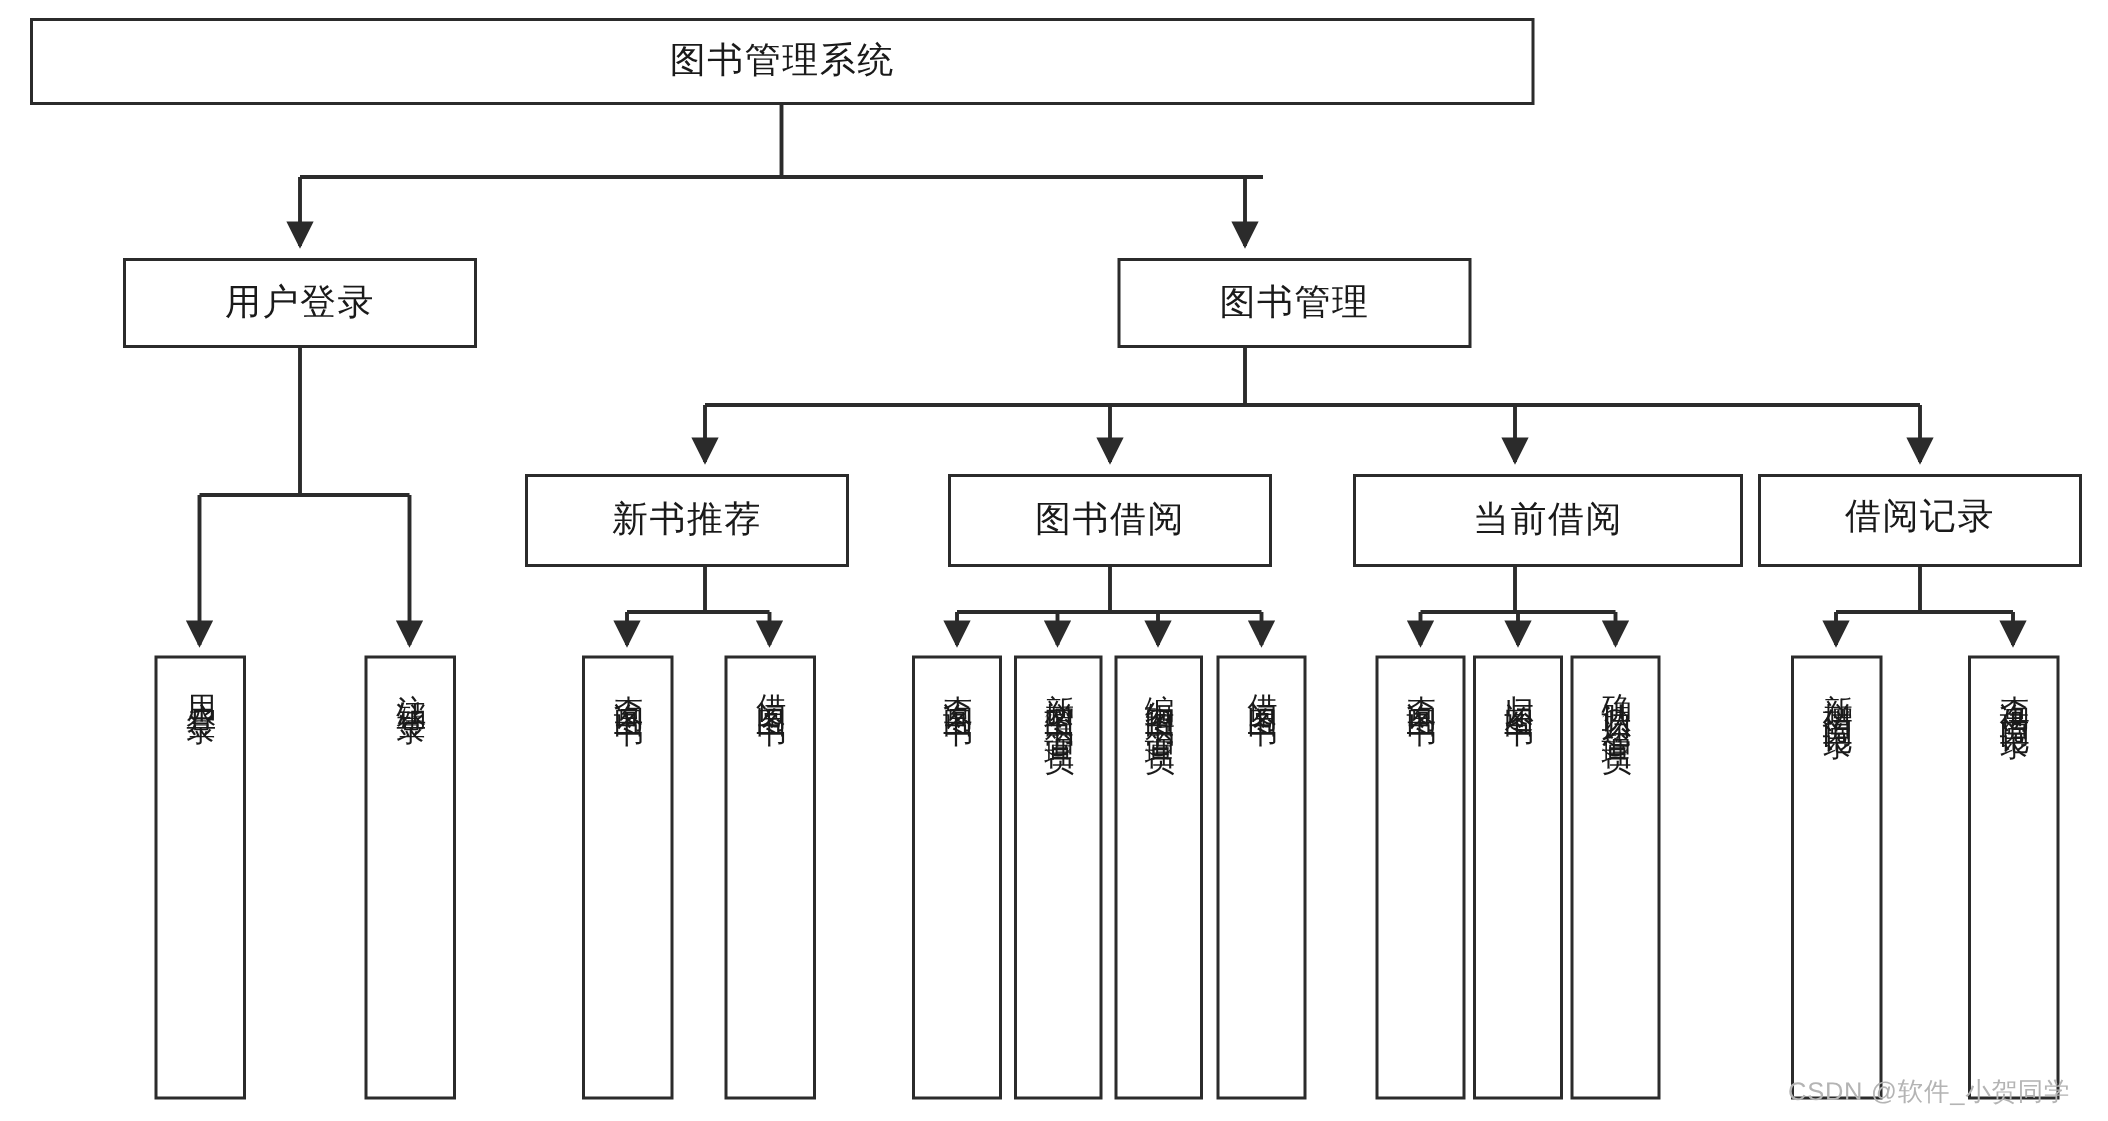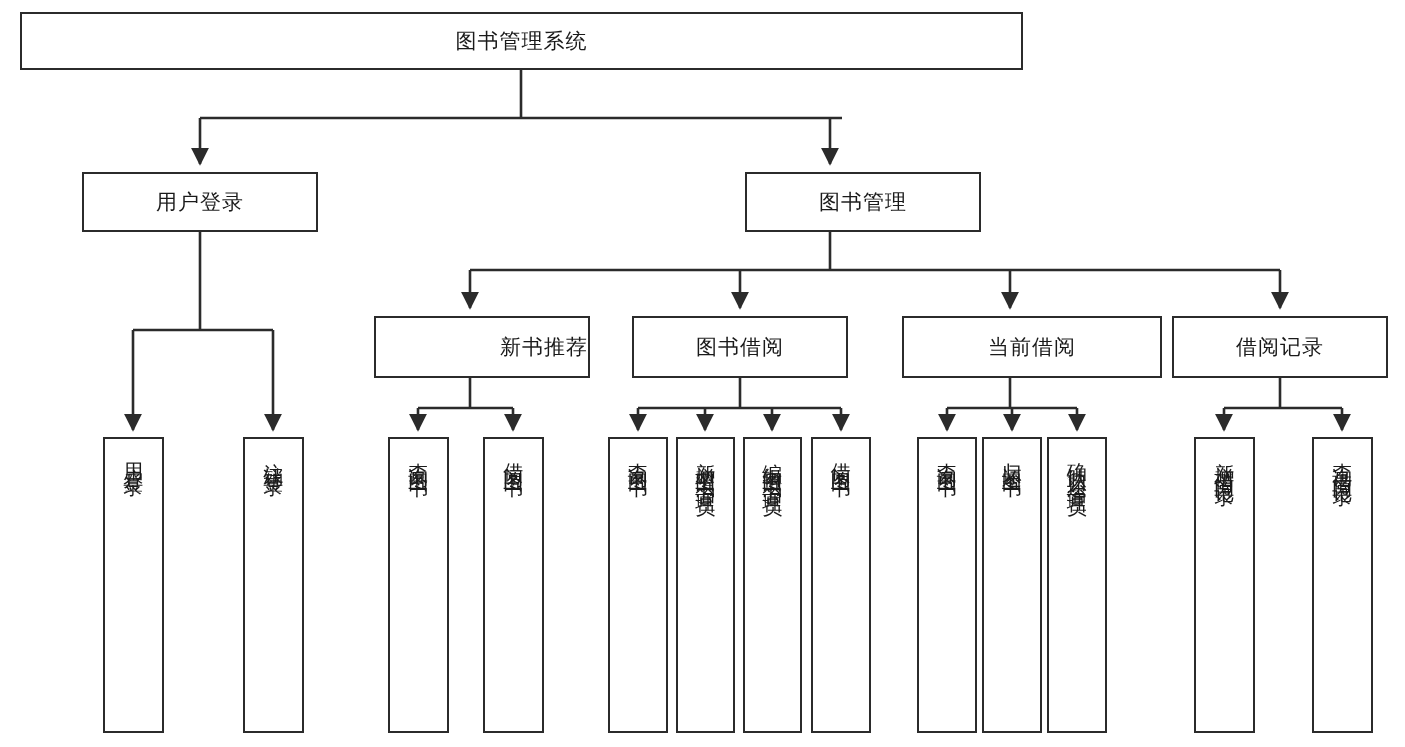--- a/index.html
+++ b/index.html
@@ -30,21 +30,21 @@
     position: absolute;
     box-sizing: border-box;
     background: #ffffff;
     border: 2px solid #2b2b2b;
     display: flex;
     align-items: center;
     justify-content: center;
     color: #1a1a1a;
   }
   .node-label {
-    font-size: 21px;
+    font-size: 24px;
     line-height: 1.12;
     letter-spacing: 1px;
     white-space: nowrap;
     color: #1a1a1a;
   }
   .node-box.vertical {
     align-items: flex-start;
     padding-top: 8px;
   }
   .node-box.vertical .node-label {
@@ -133,30 +133,30 @@
     <span class="node-label">图书管理系统</span>
   </div>
 
   <div class="node-box" style="left:82px; top:172px; width:236px; height:60px;">
     <span class="node-label">用户登录</span>
   </div>
   <div class="node-box" style="left:745px; top:172px; width:236px; height:60px;">
     <span class="node-label">图书管理</span>
   </div>
 
-  <div class="node-box" style="left:374px; top:316px; width:216px; height:62px;justify-content:flex-end;">
+  <div class="node-box" style="left:350px; top:316px; width:216px; height:62px;">
     <span class="node-label">新书推荐</span>
   </div>
   <div class="node-box" style="left:632px; top:316px; width:216px; height:62px;">
     <span class="node-label">图书借阅</span>
   </div>
   <div class="node-box" style="left:902px; top:316px; width:260px; height:62px;">
     <span class="node-label">当前借阅</span>
   </div>
-  <div class="node-box" style="left:1172px; top:316px; width:216px; height:62px;">
+  <div class="node-box" style="left:1172px; top:316px; width:216px; height:62px;font-family:Liberation Mono, monospace;">
     <span class="node-label">借阅记录</span>
   </div>
 
   <div class="node-box vertical" style="left:103px; top:437px; width:61px; height:296px;">
     <span class="node-label">用户登录</span>
   </div>
   <div class="node-box vertical" style="left:243px; top:437px; width:61px; height:296px;">
     <span class="node-label">注销登录</span>
   </div>
   <div class="node-box vertical" style="left:388px; top:437px; width:61px; height:296px;">
@@ -186,14 +186,15 @@
   <div class="node-box vertical" style="left:1047px; top:437px; width:60px; height:296px;">
     <span class="node-label">确认归还（管理员）</span>
   </div>
   <div class="node-box vertical" style="left:1194px; top:437px; width:61px; height:296px;">
     <span class="node-label">新增借阅记录</span>
   </div>
   <div class="node-box vertical" style="left:1312px; top:437px; width:61px; height:296px;">
     <span class="node-label">查询借阅记录</span>
   </div>
 
+  <div class="watermark" style="left:1192px; top:716px;">CSDN @软件_小贺同学</div>
 
 </div>
 
 </body></html>

